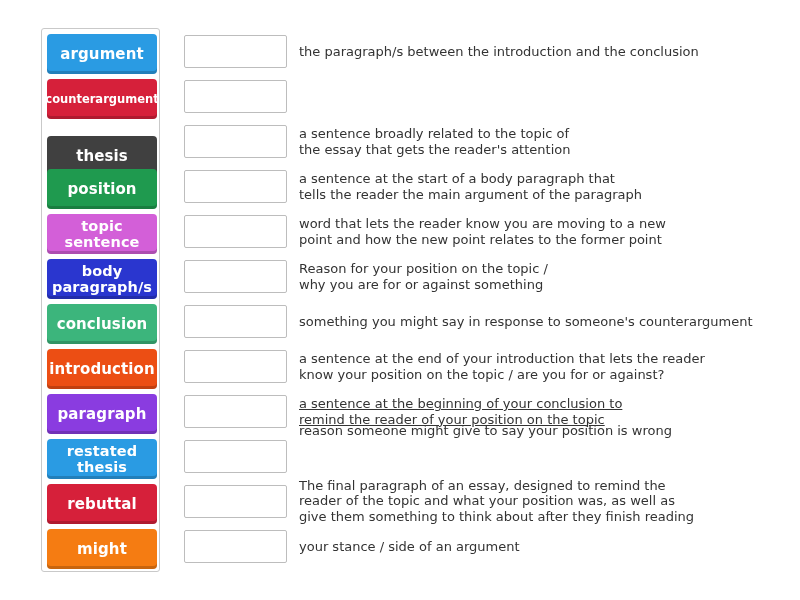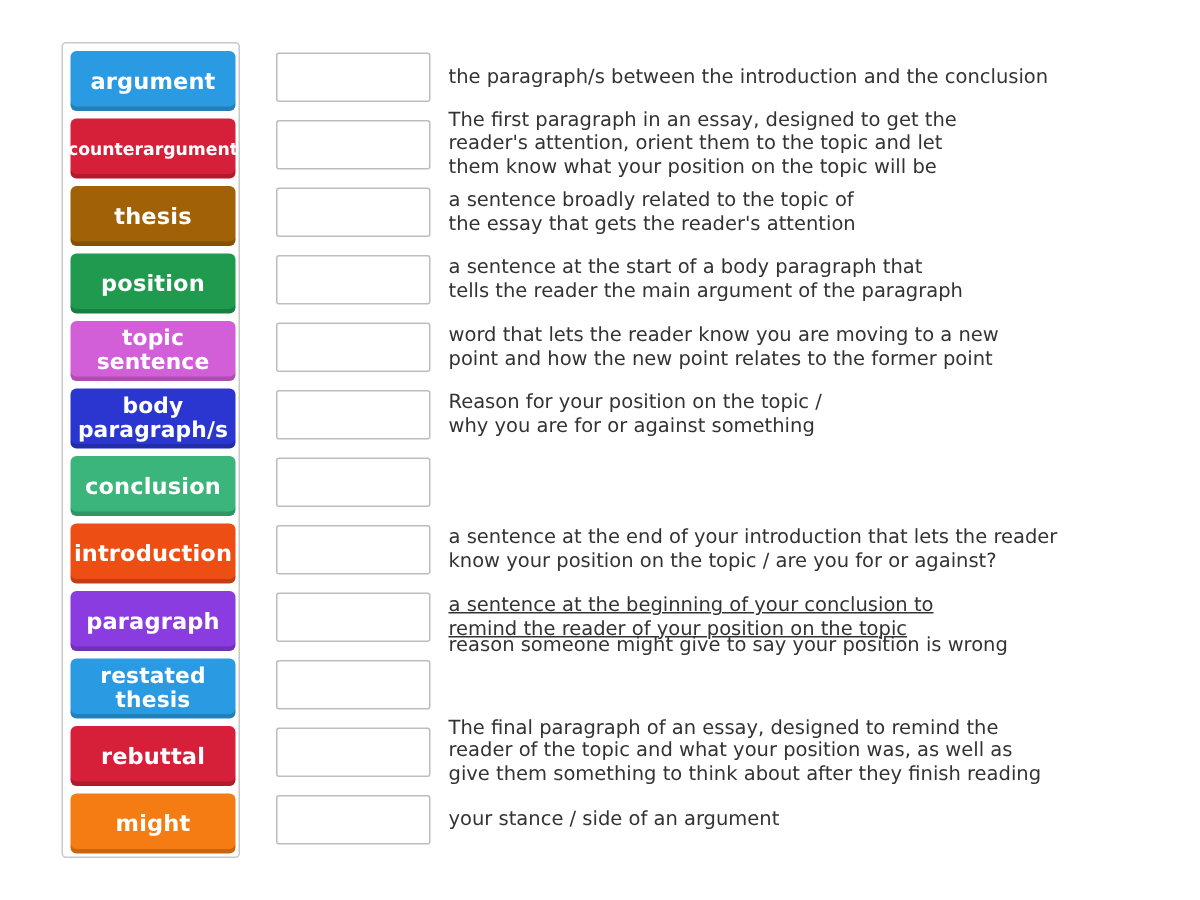--- a/index.html
+++ b/index.html
@@ -71,21 +71,21 @@
     }
   </style>
 </head>
 <body>
 
 <div class="stage">
 
   <div class="tile-panel">
     <div class="tile" style="top:5px;background:#2a9be3;">argument</div>
     <div class="tile small" style="top:50px;background:#d6203a;">counterargument</div>
-    <div class="tile" style="top:95px;background:#a16207;">thesis</div>
+    <div class="tile" style="top:107px;background:#404040;">thesis</div>
     <div class="tile" style="top:140px;background:#1f9a4f;">position</div>
     <div class="tile two" style="top:185px;background:#d35fd8;">topic sentence</div>
     <div class="tile two" style="top:230px;background:#2a36cf;">body paragraph/s</div>
     <div class="tile" style="top:275px;background:#3cb57c;">conclusion</div>
     <div class="tile" style="top:320px;background:#ec4e14;">introduction</div>
     <div class="tile" style="top:365px;background:#8a3ce0;">paragraph</div>
     <div class="tile two" style="top:410px;background:#2a9be3;">restated thesis</div>
     <div class="tile" style="top:455px;background:#d6203a;">rebuttal</div>
     <div class="tile" style="top:500px;background:#f57c12;">might</div>
   </div>
@@ -97,31 +97,29 @@
   <div class="slot" style="top:215px;"></div>
   <div class="slot" style="top:260px;"></div>
   <div class="slot" style="top:305px;"></div>
   <div class="slot" style="top:350px;"></div>
   <div class="slot" style="top:395px;"></div>
   <div class="slot" style="top:440px;"></div>
   <div class="slot" style="top:485px;"></div>
   <div class="slot" style="top:530px;"></div>
 
   <div class="desc" style="top:35px;height:33px;">the paragraph/s between the introduction and the conclusion</div>
-  <div class="desc" style="top:72px;height:48px;">The first paragraph in an essay, designed to get the
-reader's attention, orient them to the topic and let
-them know what your position on the topic will be</div>
   <div class="desc" style="top:125px;height:33px;">a sentence broadly related to the topic of
 the essay that gets the reader's attention</div>
   <div class="desc" style="top:170px;height:33px;">a sentence at the start of a body paragraph that
 tells the reader the main argument of the paragraph</div>
   <div class="desc" style="top:215px;height:33px;">word that lets the reader know you are moving to a new
 point and how the new point relates to the former point</div>
   <div class="desc" style="top:260px;height:33px;">Reason for your position on the topic /
 why you are for or against something</div>
+  <div class="desc" style="top:305px;height:33px;">something you might say in response to someone's counterargument</div>
   <div class="desc" style="top:350px;height:33px;">a sentence at the end of your introduction that lets the reader
 know your position on the topic / are you for or against?</div>
   <div class="desc" style="top:395px;height:33px;text-decoration:underline;">a sentence at the beginning of your conclusion to
 remind the reader of your position on the topic</div>
   <div class="desc" style="top:414px;height:33px;">reason someone might give to say your position is wrong</div>
   <div class="desc" style="top:477px;height:48px;">The final paragraph of an essay, designed to remind the
 reader of the topic and what your position was, as well as
 give them something to think about after they finish reading</div>
   <div class="desc" style="top:530px;height:33px;">your stance / side of an argument</div>
 

